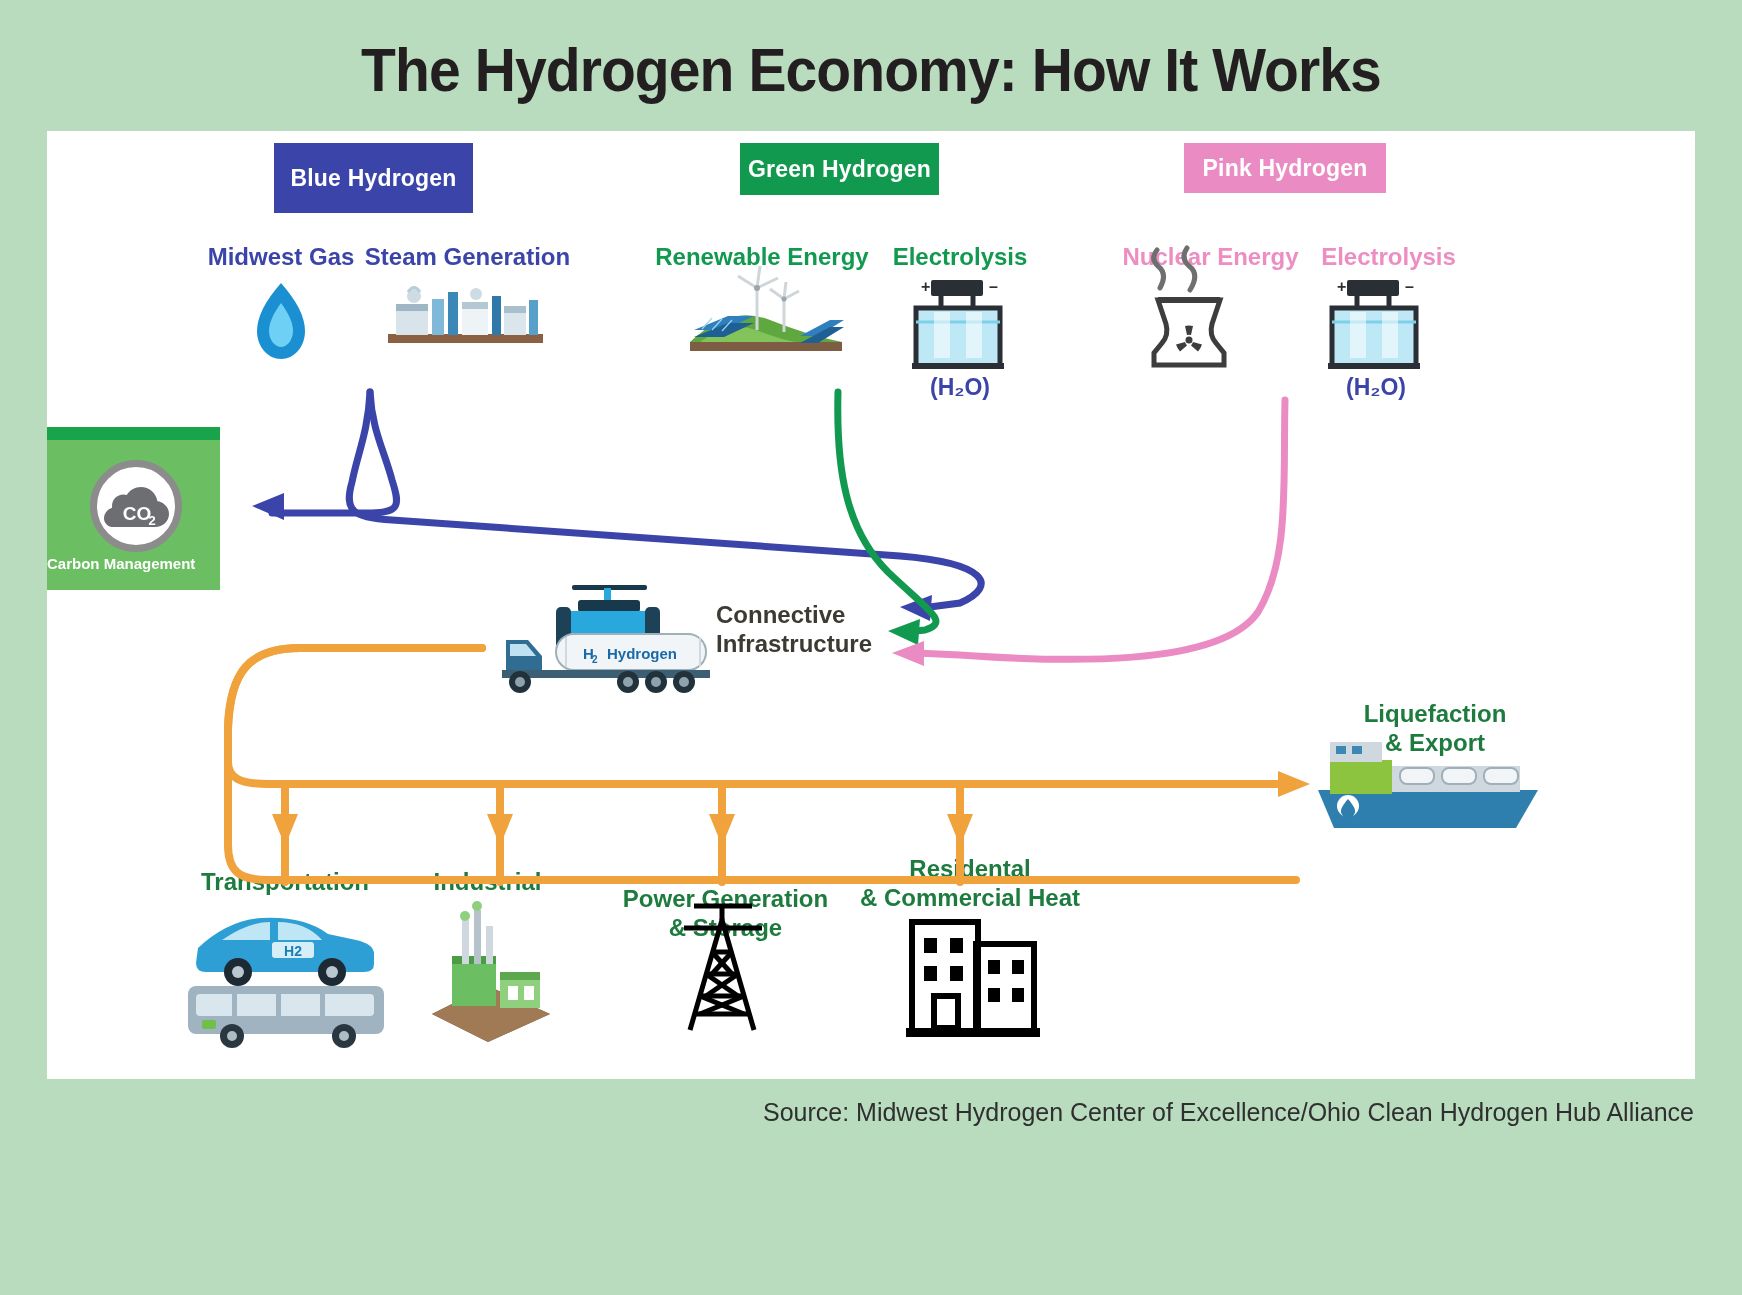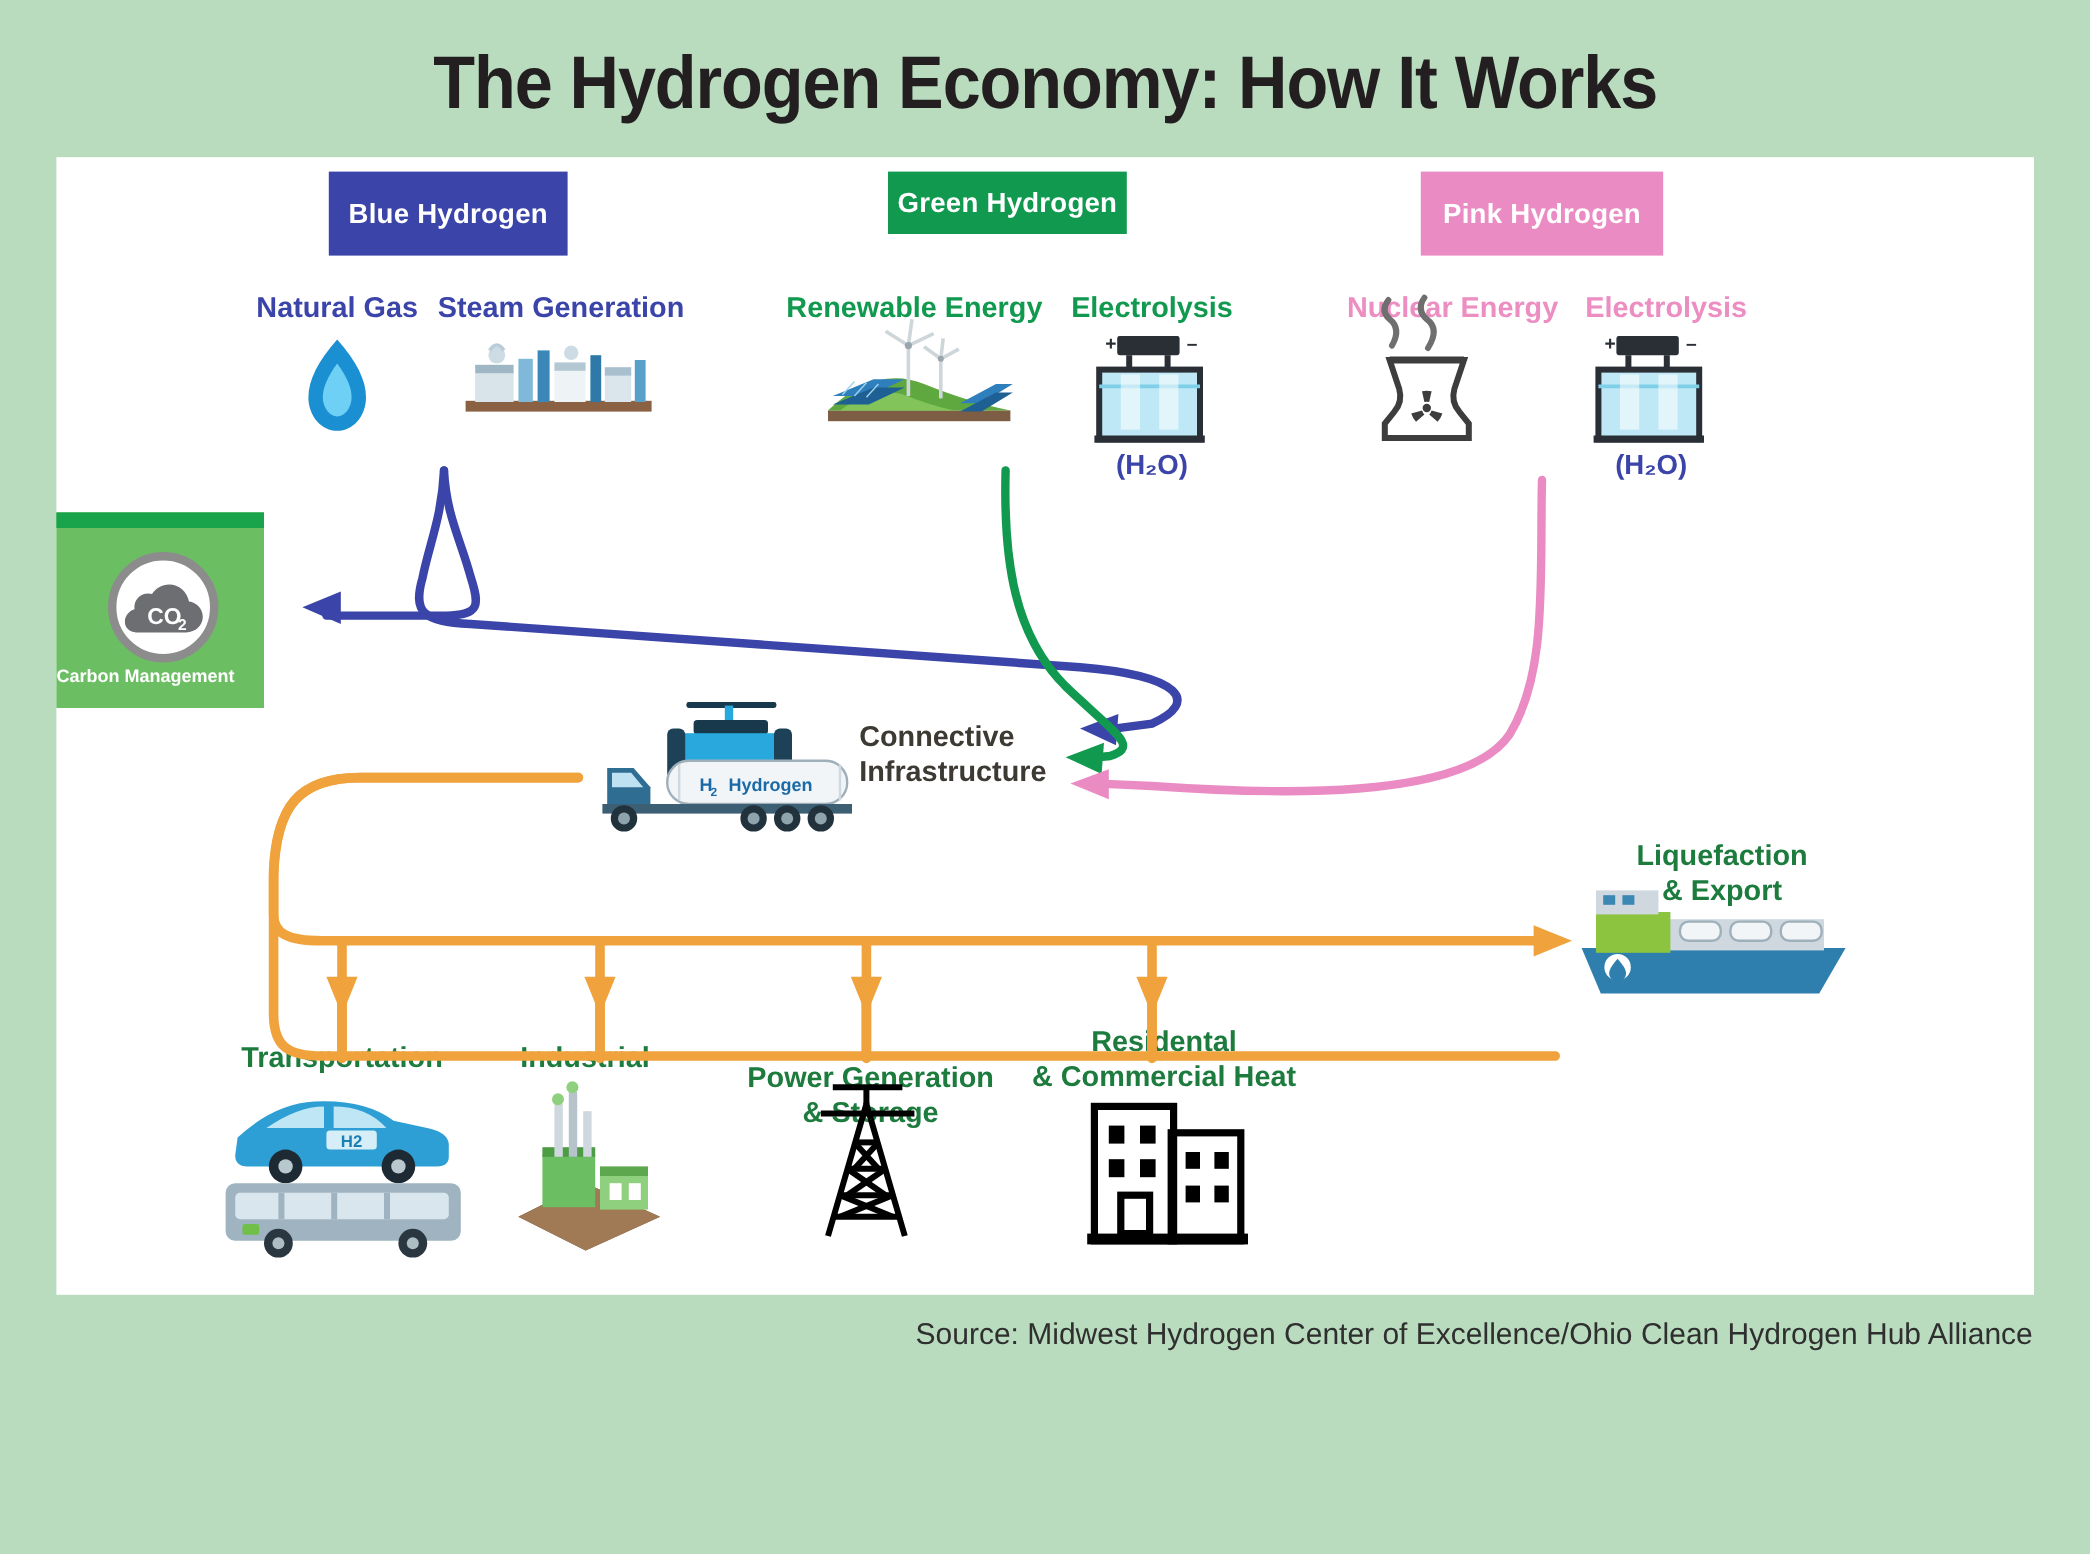--- a/index.html
+++ b/index.html
@@ -33,21 +33,21 @@
   .badge{
     position:absolute;
     color:#ffffff;
     font-weight:bold;
     font-size:23px;
     display:flex;align-items:center;justify-content:center;
     letter-spacing:.2px;
   }
   #badge-blue {left:274px;top:143px;width:199px;height:70px;background:#3b44a8;}
   #badge-green{left:740px;top:143px;width:199px;height:52px;background:#11994f;}
-  #badge-pink {left:1184px;top:143px;width:202px;height:70px;background:#ea8cc3;}
+  #badge-pink {left:1184px;top:143px;width:202px;height:50px;background:#ea8cc3;}
 
   
   .srclabel{
     position:absolute;text-align:center;font-weight:bold;font-size:24px;
     white-space:nowrap;line-height:1.15;
   }
   .c-blue {color:#3b44a8;}
   .c-green{color:#11994f;}
   .c-pink {color:#ec8ec2;}
 
@@ -125,21 +125,21 @@
 <div class="badge" id="badge-blue">
   <span>Blue Hydrogen</span>
 </div>
 <div class="badge" id="badge-green">
   <span>Green Hydrogen</span>
 </div>
 <div class="badge" id="badge-pink">
   <span>Pink Hydrogen</span>
 </div>
 
-<div class="srclabel c-blue" id="lbl-ng">Natural Gas</div>
+<div class="srclabel c-blue" id="lbl-ng">Midwest Gas</div>
 <div class="srclabel c-blue" id="lbl-sr">Steam Generation</div>
 <div class="srclabel c-green" id="lbl-re">Renewable Energy</div>
 <div class="srclabel c-green" id="lbl-el1">Electrolysis</div>
 <div class="srclabel c-pink" id="lbl-ne">Nuclear Energy</div>
 <div class="srclabel c-pink" id="lbl-el2">Electrolysis</div>
 
 <div class="h2olabel" id="h2o-1">(H₂O)</div>
 <div class="h2olabel" id="h2o-2">(H₂O)</div>
 
 <div id="co2box">

